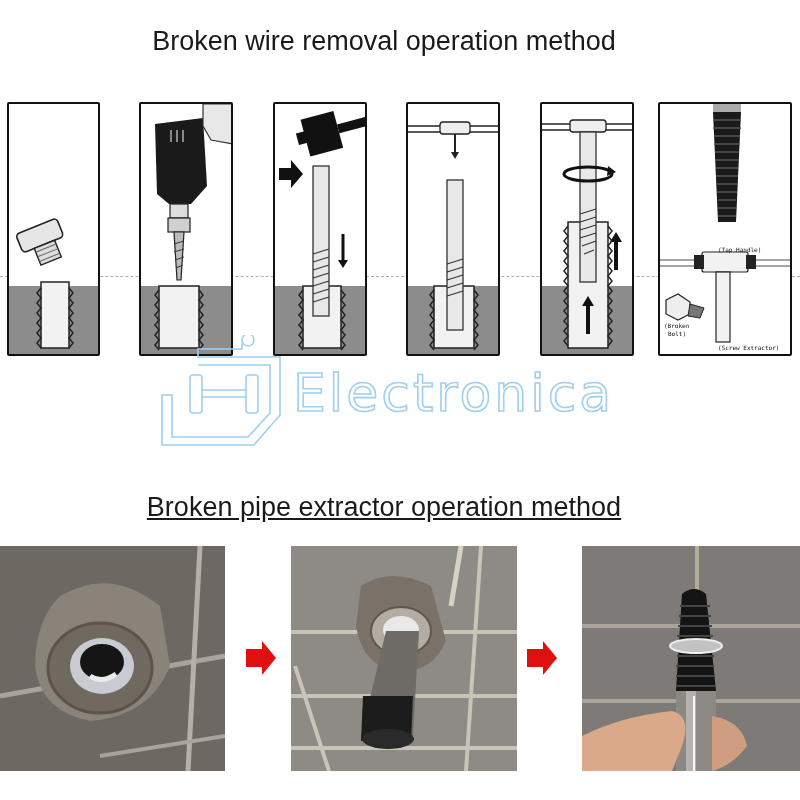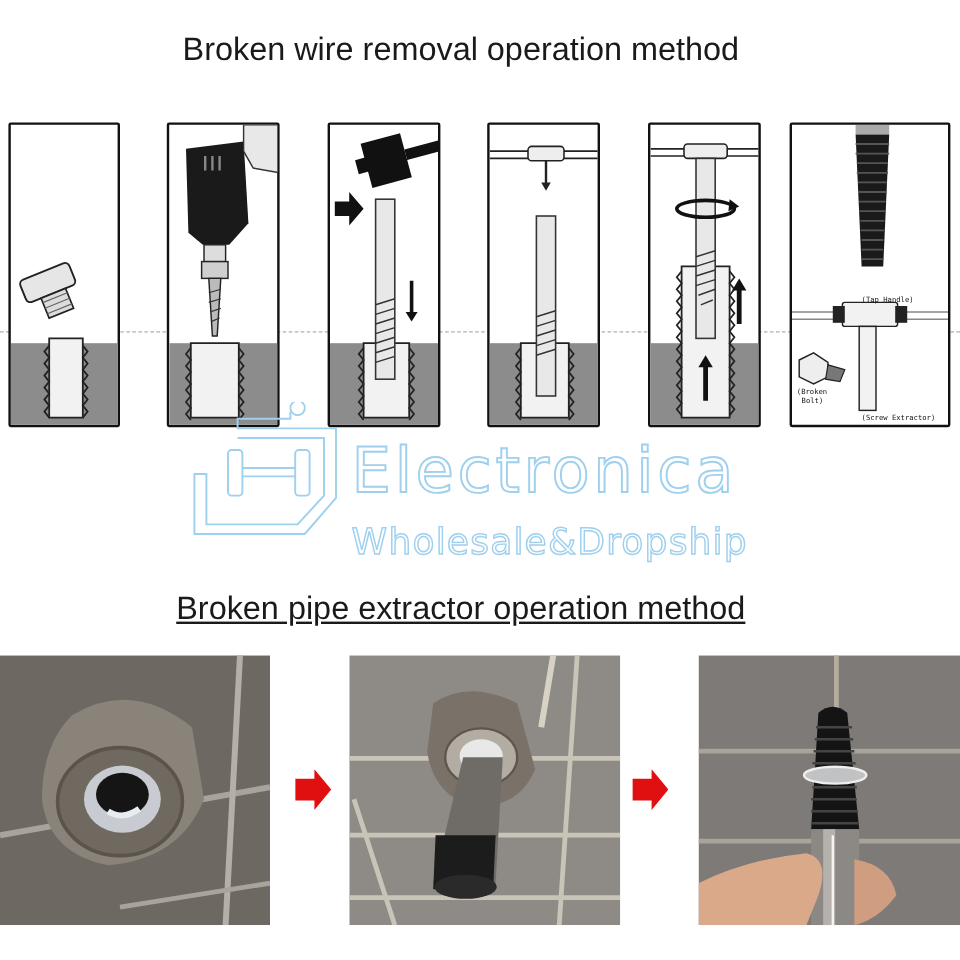--- a/index.html
+++ b/index.html
@@ -123,21 +123,20 @@
   <svg width="140" height="140" viewBox="0 0 140 140" style="position:absolute;left:0;top:0;">
     <g fill="none" stroke="#9fd0ee" stroke-width="1.6">
       <circle cx="98" cy="5" r="6"></circle>
       <path d="M92 8 L92 14 L48 14 L48 22 L130 22 L130 80 L104 110 L12 110 L12 60 L22 60 L22 102 L98 102 L120 78 L120 30 L48 30"></path>
       <rect x="40" y="40" width="12" height="38" rx="3"></rect>
       <rect x="96" y="40" width="12" height="38" rx="3"></rect>
       <path d="M52 55 h44 M52 62 h44"></path>
     </g>
   </svg>
   <div class="wm-word">Electronica</div>
-  <div class="wm-sub">Wholesale&amp;Dropship</div>
 </div>
 
 <div class="title" style="top:492px;text-decoration:underline;">Broken pipe extractor operation method</div>
 
 <div class="photo" style="left:0;width:225px;">
   <svg width="225" height="225" viewBox="0 0 225 225">
     <rect width="225" height="225" fill="#6d6862"></rect>
     <path d="M0 150 L225 110" stroke="#a8a39b" stroke-width="5"></path>
     <path d="M200 0 L188 225" stroke="#b5b0a7" stroke-width="5"></path>
     <path d="M100 210 L225 190" stroke="#a8a39b" stroke-width="4"></path>

